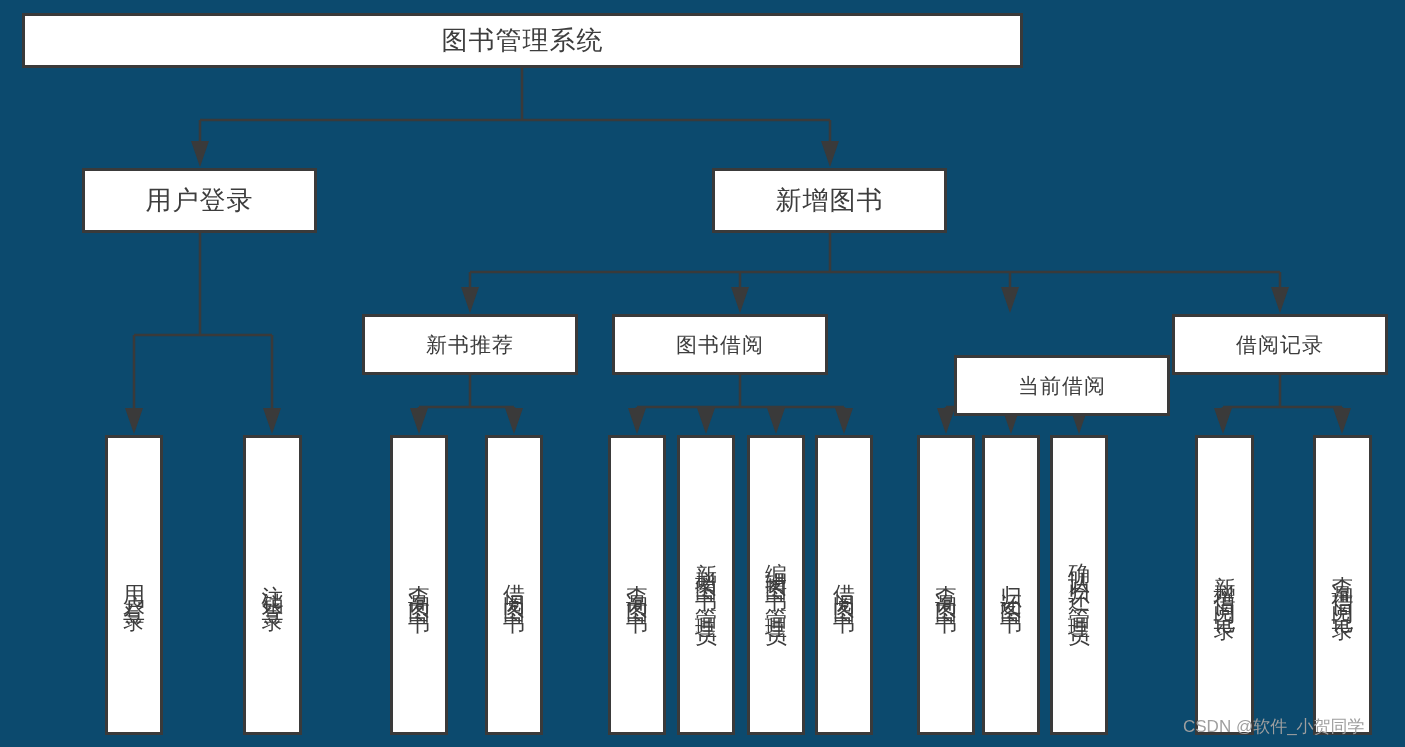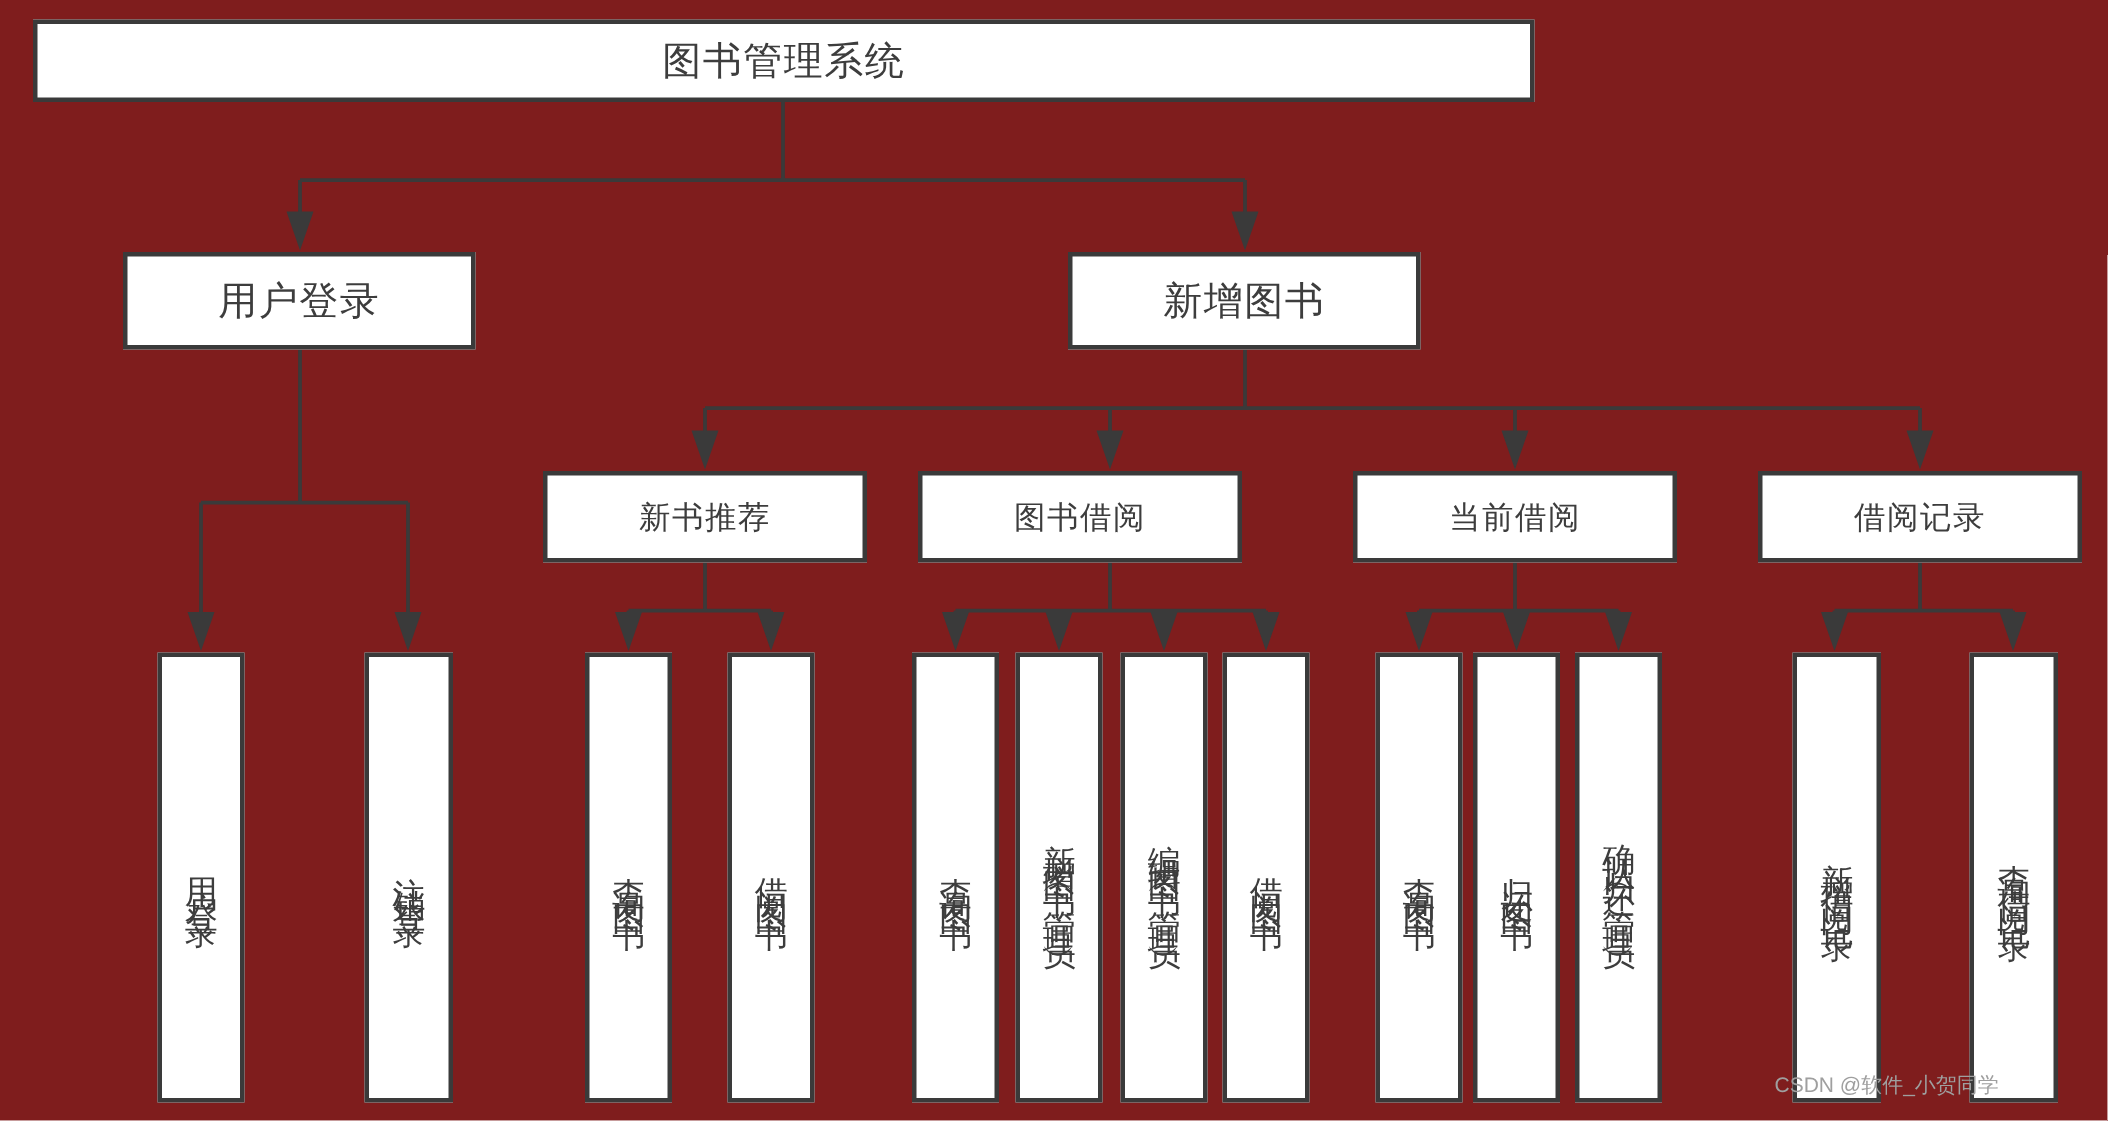--- a/index.html
+++ b/index.html
@@ -1,19 +1,19 @@
 <!DOCTYPE html>
 <html><head>
 <meta charset="utf-8">
 <style>
   html,body{margin:0;padding:0;background:#ffffff;}
   .stage{
     position:relative;
     width:1405px;height:747px;
-    background:#7f1d1d;
+    background:#0c4a6e;
     font-family:"Liberation Sans", sans-serif;
     overflow:hidden;
   }
   #connector-svg{position:absolute;left:0;top:0;z-index:1;}
   .node{
     position:absolute;
     box-sizing:border-box;
     background:#ffffff;
     border:3px solid #3a3a3a;
     display:flex;align-items:center;justify-content:center;
@@ -40,21 +40,21 @@
     writing-mode:vertical-rl;
     text-orientation:mixed;
     font-size:22px;
     line-height:1.1;
     letter-spacing:9px;
     color:#3d3d3d;
   }
   .watermark{
     position:absolute;
     left:1183px;top:715px;
-    font-size:14px;
+    font-size:17px;
     color:#9f9f9f;
     z-index:3;
     white-space:nowrap;
   }
 </style>
 </head>
 <body>
 
 <div class="stage">
 
@@ -108,21 +108,21 @@
   <div class="node l2" style="left:712px;">
     <span>新增图书</span>
   </div>
 
   <div class="node l3" style="left:362px;">
     <span>新书推荐</span>
   </div>
   <div class="node l3" style="left:612px;">
     <span>图书借阅</span>
   </div>
-  <div class="node l3" style="left:902px;">
+  <div class="node l3" style="left:954px;margin-top:41px;">
     <span>当前借阅</span>
   </div>
   <div class="node l3" style="left:1172px;">
     <span>借阅记录</span>
   </div>
 
   <div class="leaf" style="left:105px;">
     <span>用户登录</span>
   </div>
   <div class="leaf" style="left:243px;width:59px;">

